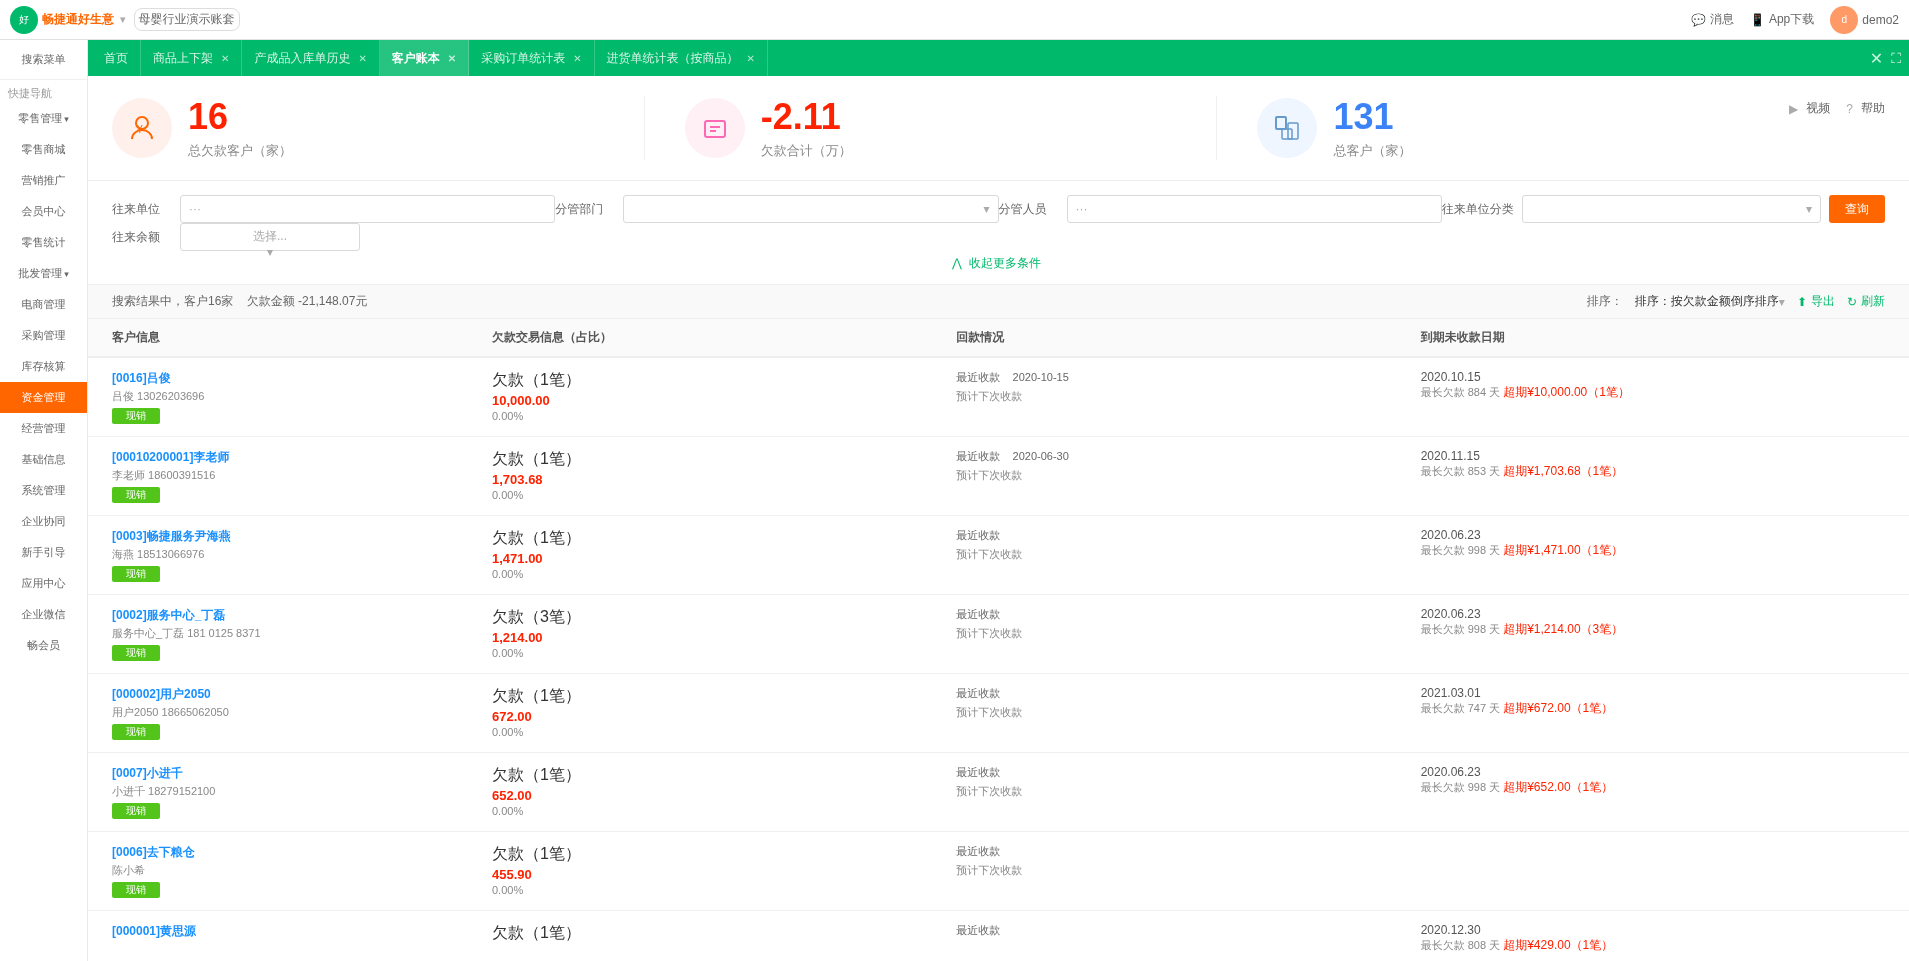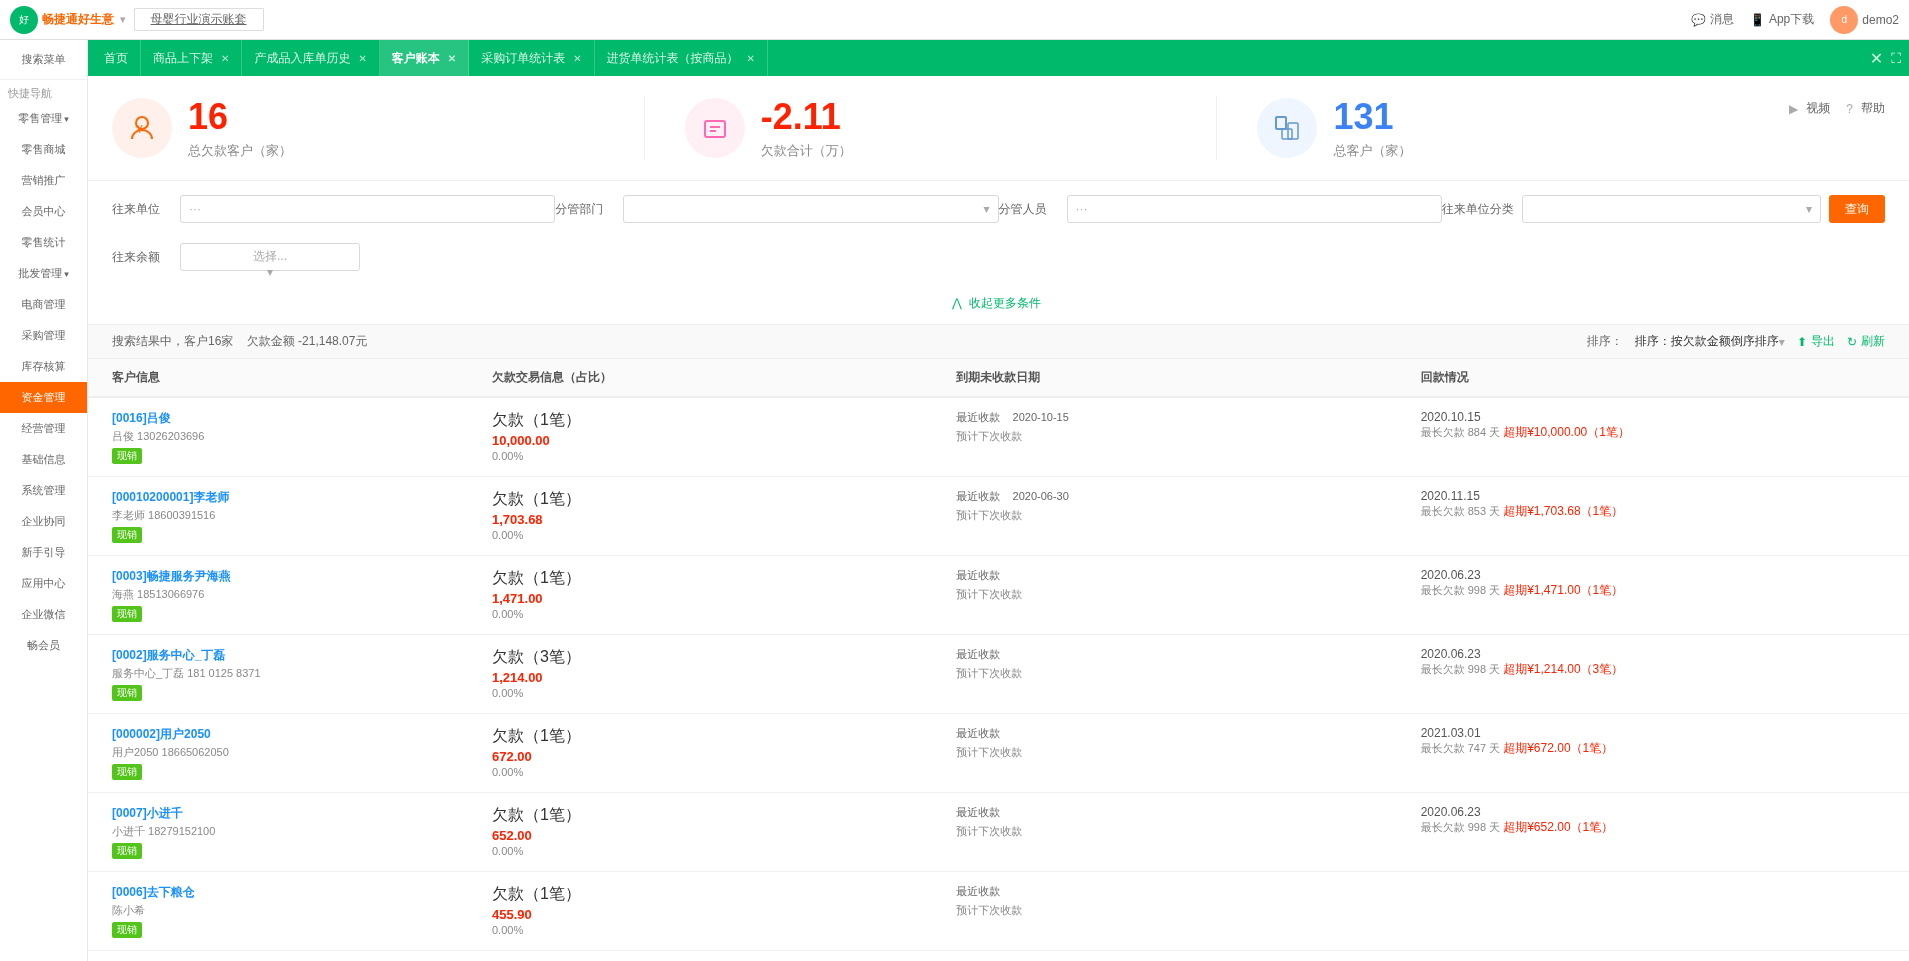--- a/index.html
+++ b/index.html
@@ -7,21 +7,21 @@
 
     
     .app-container { display: flex; flex-direction: column; height: 961px; width: 1909px; }
     
     
     .top-bar { display: flex; align-items: center; background: #fff; height: 40px; border-bottom: 1px solid #e0e0e0; padding: 0 10px; justify-content: space-between; }
     .top-bar-left { display: flex; align-items: center; gap: 8px; }
     .logo-area { display: flex; align-items: center; gap: 4px; }
     .logo-icon { width: 28px; height: 28px; background: #00b96b; border-radius: 50%; display: flex; align-items: center; justify-content: center; color: white; font-size: 10px; }
     .logo-text { color: #ff6600; font-size: 12px; font-weight: bold; }
-    .app-name { font-size: 12px; color: #666; border: 1px solid #ddd; padding: 2px 16px; border-radius: 1px; text-decoration: underline; }
+    .app-name { font-size: 12px; color: #666; border: 1px solid #ddd; padding: 2px 4px; border-radius: 8px; }
     .top-bar-right { display: flex; align-items: center; gap: 16px; }
     .top-bar-right .item { display: flex; align-items: center; gap: 4px; color: #666; font-size: 12px; cursor: pointer; }
     .avatar { width: 28px; height: 28px; background: #ff9966; border-radius: 50%; display: flex; align-items: center; justify-content: center; color: white; font-size: 10px; }
 
     
     .main-layout { display: flex; flex: 1; overflow: hidden; }
 
     
     .sidebar { width: 88px; background: #fff; display: flex; flex-direction: column; border-right: 1px solid #e8e8e8; overflow-y: auto; }
     .sidebar-search { padding: 8px; border-bottom: 1px solid #f0f0f0; }
@@ -55,21 +55,21 @@
     .stat-value.red { color: #ff2200; }
     .stat-value.neg { color: #ff2200; }
     .stat-value.black { color: #3b82f6; }
     .stat-label { font-size: 13px; color: #888; margin-top: 4px; }
 
     
     .stat-top-right { display: flex; gap: 8px; align-items: center; font-size: 12px; color: #666; cursor: pointer; margin-left: auto; align-self: flex-start; padding-top: 4px; }
 
     
     .filter-area { background: white; padding: 14px 24px 8px; border-bottom: 1px solid #eee; }
-    .filter-row { display: flex; align-items: center; margin-bottom: 20px; flex-wrap: wrap; }
+    .filter-row { display: flex; align-items: center; margin-bottom: 0; flex-wrap: wrap; }
     .filter-item { display: flex; align-items: center; gap: 8px; flex: 1; min-width: 200px; }
     .filter-label { color: #666; font-size: 12px; white-space: nowrap; min-width: 60px; }
     .filter-input { flex: 1; border: 1px solid #d9d9d9; border-radius: 3px; padding: 4px 8px; font-size: 12px; color: #333; background: white; height: 28px; }
     .filter-select { flex: 1; border: 1px solid #d9d9d9; border-radius: 3px; padding: 4px 8px; font-size: 12px; color: #333; background: white; height: 28px; cursor: pointer; display: flex; align-items: center; justify-content: space-between; }
     .btn-search { background: #ff6600; color: white; border: none; border-radius: 3px; padding: 5px 16px; font-size: 12px; cursor: pointer; height: 28px; white-space: nowrap; }
     .collapse-row { text-align: center; padding: 4px; cursor: pointer; color: #666; font-size: 12px; }
     .collapse-row span { color: #00b96b; margin-right: 4px; }
 
     
     .results-summary { background: #f9f9f9; padding: 8px 24px; display: flex; align-items: center; justify-content: space-between; border-bottom: 1px solid #eee; font-size: 12px; color: #666; }
@@ -77,21 +77,21 @@
     .sort-btn { display: flex; align-items: center; gap: 0; cursor: pointer; }
     .export-btn { display: flex; align-items: center; gap: 4px; cursor: pointer; color: #00b96b; }
     .refresh-btn { display: flex; align-items: center; gap: 4px; cursor: pointer; color: #00b96b; }
 
     
     .data-table { background: white; width: 100%; }
     .table-header { display: grid; grid-template-columns: 380px 1fr 1fr 1fr; background: #fafafa; border-bottom: 2px solid #eee; padding: 10px 24px; font-weight: bold; color: #555; font-size: 12px; }
     .table-row { display: grid; grid-template-columns: 380px 1fr 1fr 1fr; padding: 12px 24px; border-bottom: 1px solid #f0f0f0; }
     .customer-name { color: #1890ff; cursor: pointer; font-size: 12px; font-weight: bold; }
     .customer-sub { color: #888; font-size: 11px; margin-top: 2px; }
-    .badge-green { background: #52c41a; color: white; border-radius: 2px; padding: 1px 5px; font-size: 10px; display: inline-block; margin-top: 4px; }
+    .badge-green { background: #52c41a; color: white; border-radius: 2px; padding: 1px 14px; font-size: 10px; display: inline-block; margin-top: 4px; }
     .debt-count { color: #333; font-size: 16px; }
     .debt-amount { color: #ff2200; font-size: 13px; font-weight: bold; margin-top: 2px; }
     .debt-percent { color: #888; font-size: 11px; margin-top: 2px; }
     .recover-info { font-size: 11px; color: #666; }
     .recover-next { color: #888; font-size: 11px; margin-top: 4px; }
     .due-date { font-size: 12px; color: #555; }
     .overdue-amount { color: #ff2200; font-size: 12px; cursor: pointer; }
     .overdue-days { color: #888; font-size: 11px; }
 
     
@@ -343,22 +343,22 @@
               <span>↻</span>
               <span>刷新</span>
             </div>
           </div>
         </div>
 
         <div class="data-table">
           <div class="table-header">
             <div>客户信息</div>
             <div>欠款交易信息（占比）</div>
+            <div>回款情况</div>
             <div>到期未收款日期</div>
-            <div>回款情况</div>
           </div>
 
           <div class="table-row">
             <div>
               <div><span class="customer-name">[0016]吕俊</span></div>
               <div class="customer-sub">吕俊 13026203696</div>
               <span class="badge-green">现销</span>
             </div>
             <div>
               <div class="debt-count">欠款（1笔）</div>

